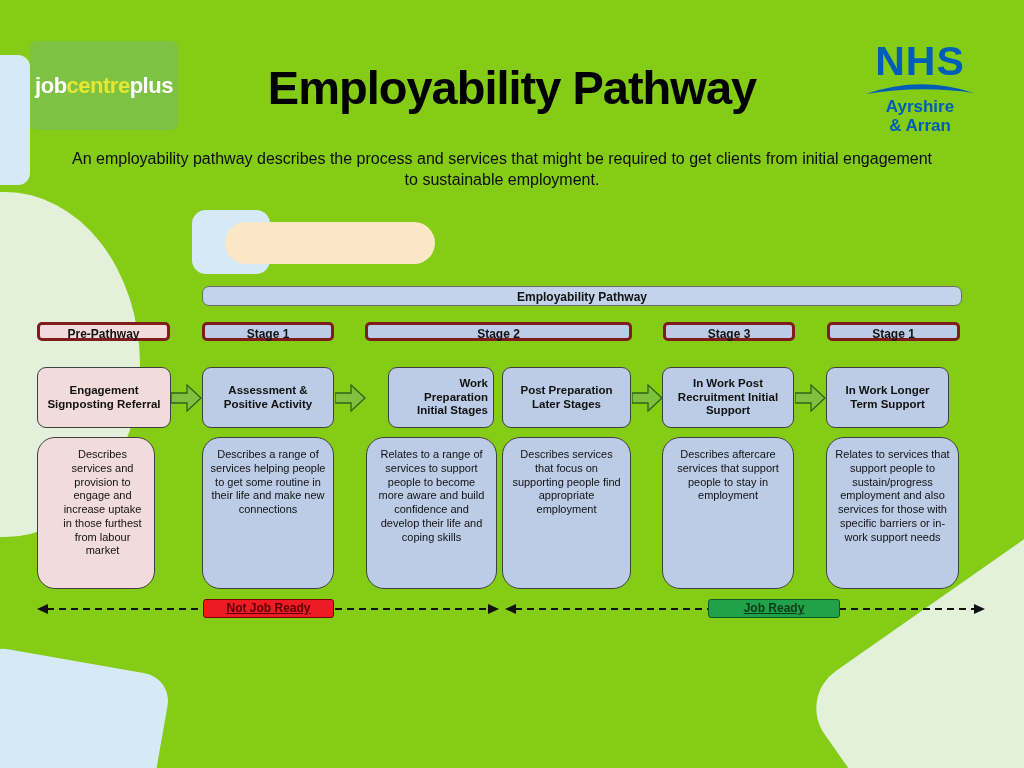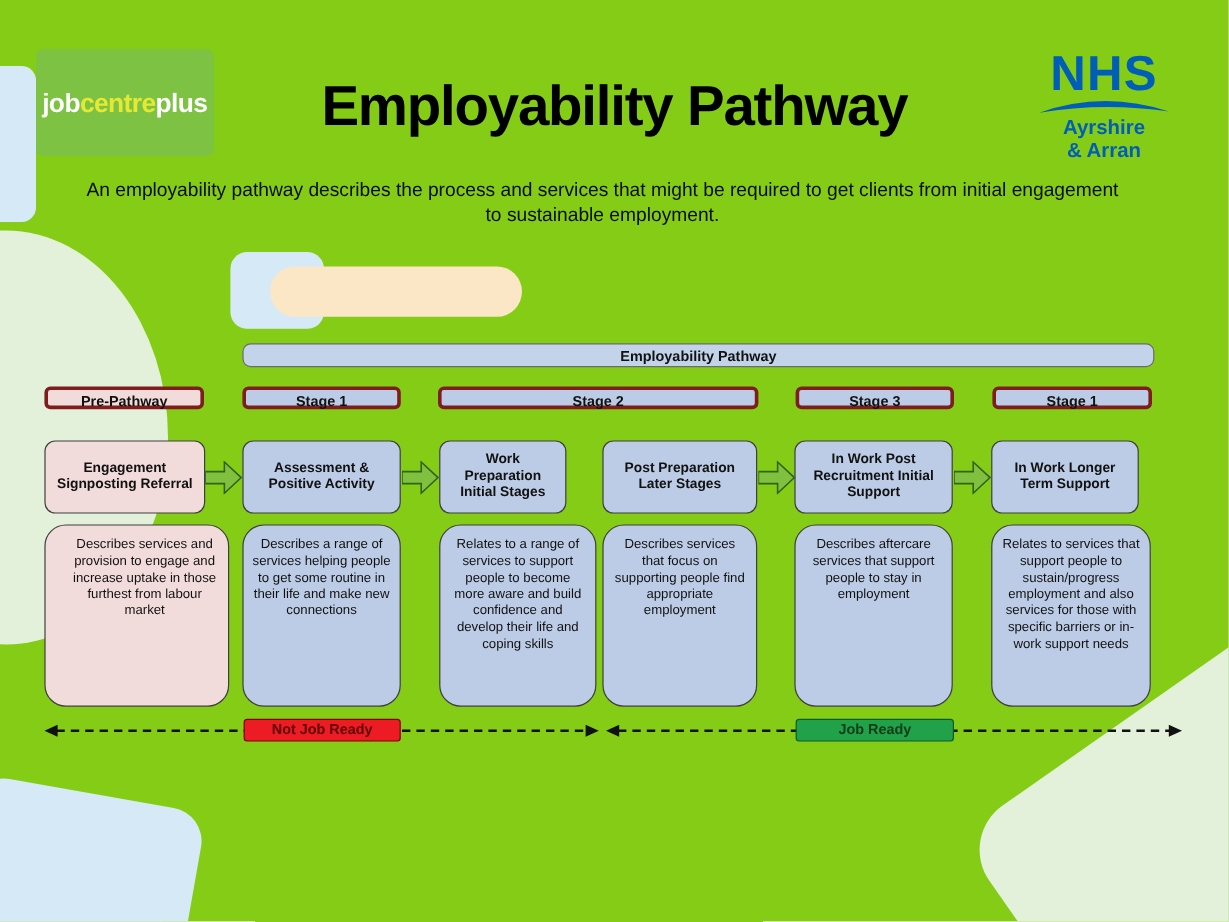--- a/index.html
+++ b/index.html
@@ -44,23 +44,23 @@
   .pbox{top:367px;height:61px;border:1px solid #3f3f3f;border-radius:9px;box-sizing:border-box;
         display:flex;align-items:center;justify-content:center;text-align:center;
         font-weight:bold;font-size:11.5px;line-height:1.2;padding:2px 5px;}
   .dbox{top:437px;height:152px;border:1px solid #3f3f3f;border-radius:18px;box-sizing:border-box;
         text-align:center;font-size:11px;line-height:1.25;padding:10px 7px 6px;}
 
   .flow-arrow{top:384px;width:31px;height:28px;}
 
   .axis-svg{left:37px;top:601px;}
   .badge{top:599px;height:19px;line-height:17px;text-align:center;font-weight:bold;font-size:12px;
-         border-radius:3px;box-sizing:border-box;}
+         border-radius:3px;box-sizing:border-box;text-decoration:underline;}
   .badge-red{background:#ed1c24;border:1px solid #7d0008;color:#5c0004;}
-  .badge-green{background:#22a14b;border:1px solsolid;border:1px solid #0c5c28;color:#0b3d16;}
+  .badge-green{background:#22a14b;border:1px solsolid;border:1px solid #0c5c28;color:#0b3d16;margin-left:45px;}
 </style>
 </head>
 <body>
 
 <div class="slide">
 
   <div class="bgshape bg-blue-strip"></div>
   <div class="bgshape bg-green-circle"></div>
   <div class="bgshape bg-blue-tab"></div>
   <div class="bgshape bg-peach-pill"></div>
@@ -92,39 +92,39 @@
     <div class="abs banner">Employability Pathway</div>
 
     <div class="abs hdr pink" style="left:37px;top:322px;width:133px;">Pre-Pathway</div>
     <div class="abs hdr blue" style="left:202px;top:322px;width:132px;">Stage 1</div>
     <div class="abs hdr blue" style="left:365px;top:322px;width:267px;">Stage 2</div>
     <div class="abs hdr blue" style="left:663px;top:322px;width:132px;">Stage 3</div>
     <div class="abs hdr blue" style="left:827px;top:322px;width:133px;">Stage 1</div>
 
     <div class="abs pbox pink" style="left:37px;width:134px;">Engagement Signposting Referral</div>
     <div class="abs pbox blue" style="left:202px;width:132px;">Assessment &amp; Positive Activity</div>
-    <div class="abs pbox blue" style="left:366px;width:106px;">Work Preparation Initial Stages</div>
+    <div class="abs pbox blue" style="left:388px;width:106px;text-align:right;">Work Preparation Initial Stages</div>
     <div class="abs pbox blue" style="left:502px;width:129px;">Post Preparation Later Stages</div>
     <div class="abs pbox blue" style="left:662px;width:132px;">In Work Post Recruitment Initial Support</div>
     <div class="abs pbox blue" style="left:826px;width:123px;">In Work Longer Term Support</div>
 
     <svg class="abs flow-arrow" style="left:171px;" viewBox="0 0 31 28">
         <polygon points="0,9 16,9 16,1 30,14 16,27 16,19 0,19" fill="#7fc13e" stroke="#2f6317" stroke-width="1.3"></polygon>
       </svg>
     <svg class="abs flow-arrow" style="left:335px;" viewBox="0 0 31 28">
         <polygon points="0,9 16,9 16,1 30,14 16,27 16,19 0,19" fill="#7fc13e" stroke="#2f6317" stroke-width="1.3"></polygon>
       </svg>
     <svg class="abs flow-arrow" style="left:632px;" viewBox="0 0 31 28">
         <polygon points="0,9 16,9 16,1 30,14 16,27 16,19 0,19" fill="#7fc13e" stroke="#2f6317" stroke-width="1.3"></polygon>
       </svg>
     <svg class="abs flow-arrow" style="left:795px;" viewBox="0 0 31 28">
         <polygon points="0,9 16,9 16,1 30,14 16,27 16,19 0,19" fill="#7fc13e" stroke="#2f6317" stroke-width="1.3"></polygon>
       </svg>
 
-    <div class="abs dbox pink" style="left:37px;width:154px;padding-left:20px;">Describes services and provision to engage and increase uptake in those furthest from labour market</div>
+    <div class="abs dbox pink" style="left:37px;width:118px;padding-left:20px;">Describes services and provision to engage and increase uptake in those furthest from labour market</div>
     <div class="abs dbox blue" style="left:202px;width:132px;">Describes a range of services helping people to get some routine in their life and make new connections</div>
     <div class="abs dbox blue" style="left:366px;width:131px;">Relates to a range of services to support people to become more aware and build confidence and develop their life and coping skills</div>
     <div class="abs dbox blue" style="left:502px;width:129px;">Describes services that focus on supporting people find appropriate employment</div>
     <div class="abs dbox blue" style="left:662px;width:132px;">Describes aftercare services that support people to stay in employment</div>
     <div class="abs dbox blue" style="left:826px;width:133px;">Relates to services that support people to sustain/progress employment and also services for those with specific barriers or in-work support needs</div>
 
     <svg class="abs axis-svg" width="950" height="16" viewBox="0 0 950 16">
       <line x1="10" y1="8" x2="452" y2="8" stroke="#111" stroke-width="2" stroke-dasharray="7,5"></line>
       <polygon points="0,8 11,3 11,13" fill="#111"></polygon>
       <polygon points="462,8 451,3 451,13" fill="#111"></polygon>

